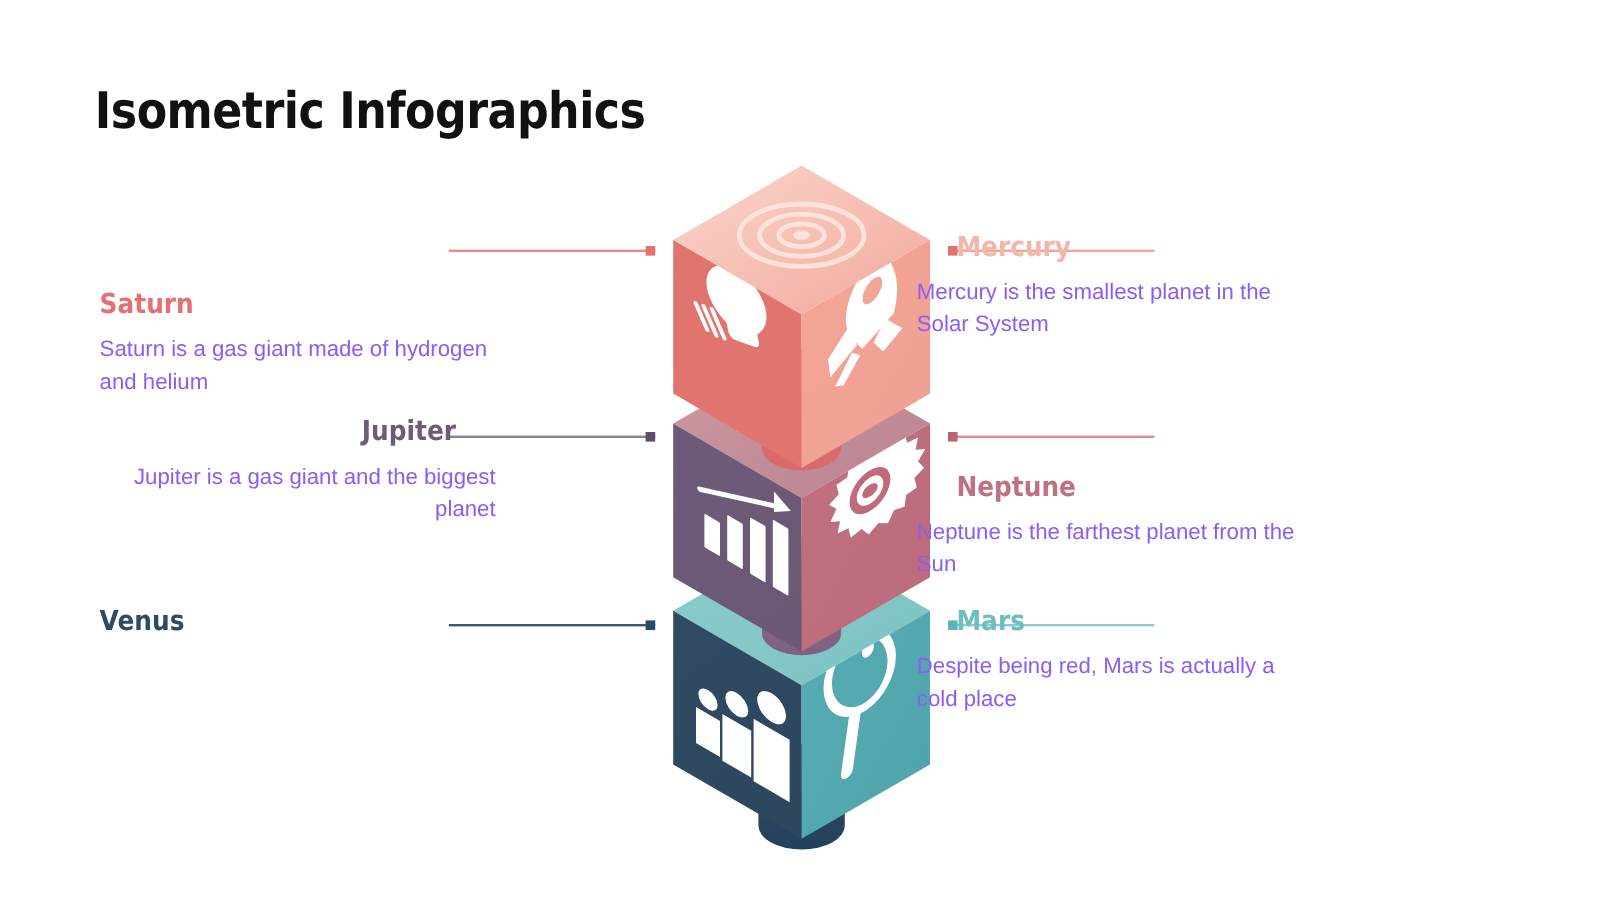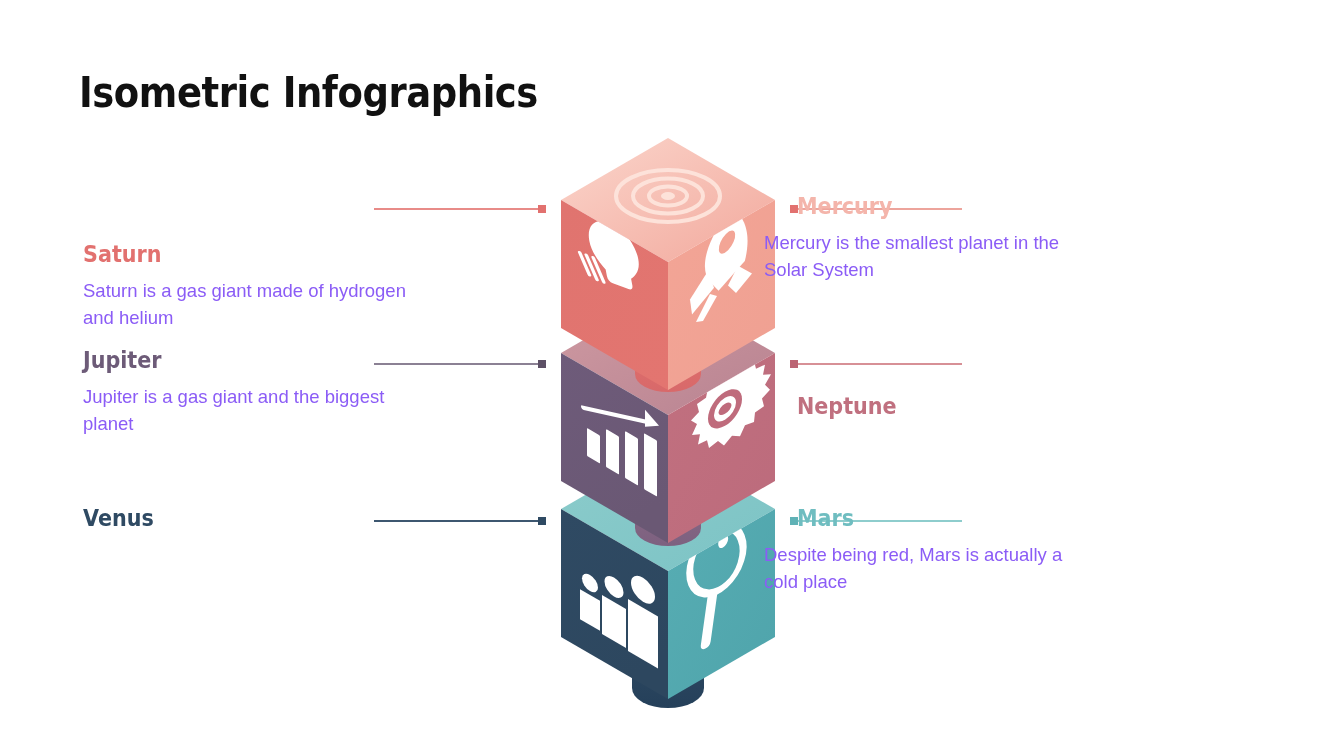--- a/index.html
+++ b/index.html
@@ -288,36 +288,37 @@
   <div class="conn right" style="left:790px; top:516px; width:172px;">
     <div class="bar" style="background:#8ecdcd"></div>
     <div class="dot" style="background:#5fb2b6"></div>
   </div>
 
   <div class="entry left" style="top:194px;margin-top:48px;">
     <h3 style="color:#e2716f">Saturn</h3>
     <p>Saturn is a gas giant made of hydrogen and helium</p>
   </div>
 
-  <div class="entry left" style="top:348px;">
+  <div class="entry left" style="top:348px;text-align:right;">
     <h3 style="color:#6d5b78">Jupiter</h3>
     <p>Jupiter is a gas giant and the biggest planet</p>
   </div>
 
   <div class="entry left" style="top:506px;">
     <h3 style="color:#2f4a63">Venus</h3>
   </div>
 
   <div class="entry right" style="top:194px;">
     <h3 style="color:#f4b5ab">Mercury</h3>
     <p>Mercury is the smallest planet in the Solar System</p>
   </div>
 
   <div class="entry right" style="top:348px;margin-top:46px;">
     <h3 style="color:#c0707f">Neptune</h3>
+    <p>Neptune is the farthest planet from the Sun</p>
   </div>
 
   <div class="entry right" style="top:506px;">
     <h3 style="color:#6fbdc0">Mars</h3>
     <p>Despite being red, Mars is actually a cold place</p>
   </div>
 
 </div>
 
 </body></html>

